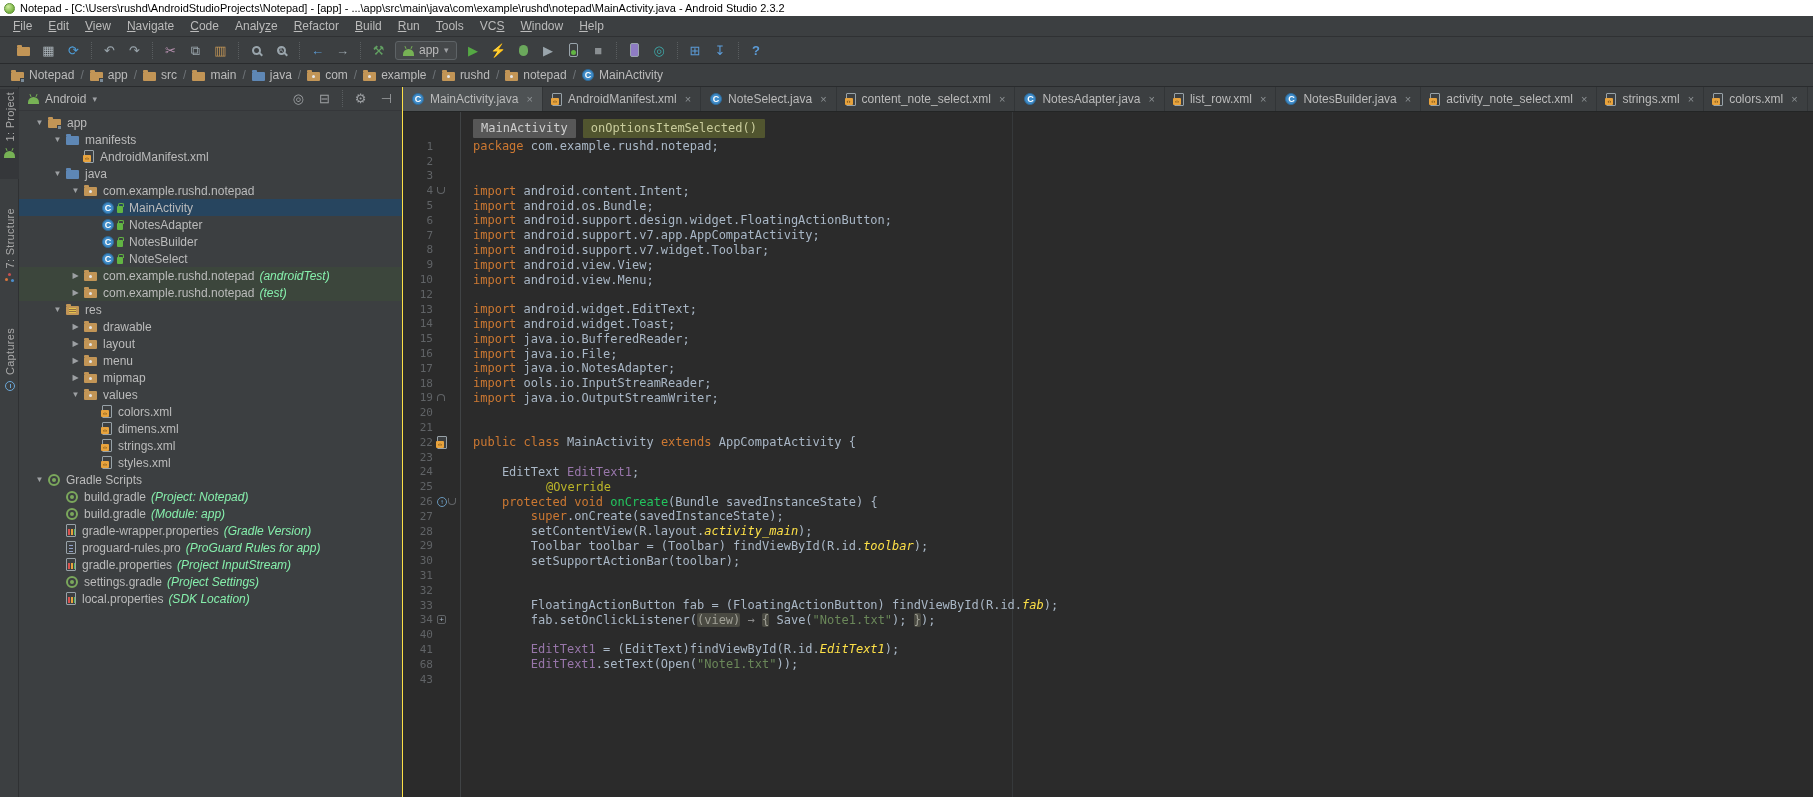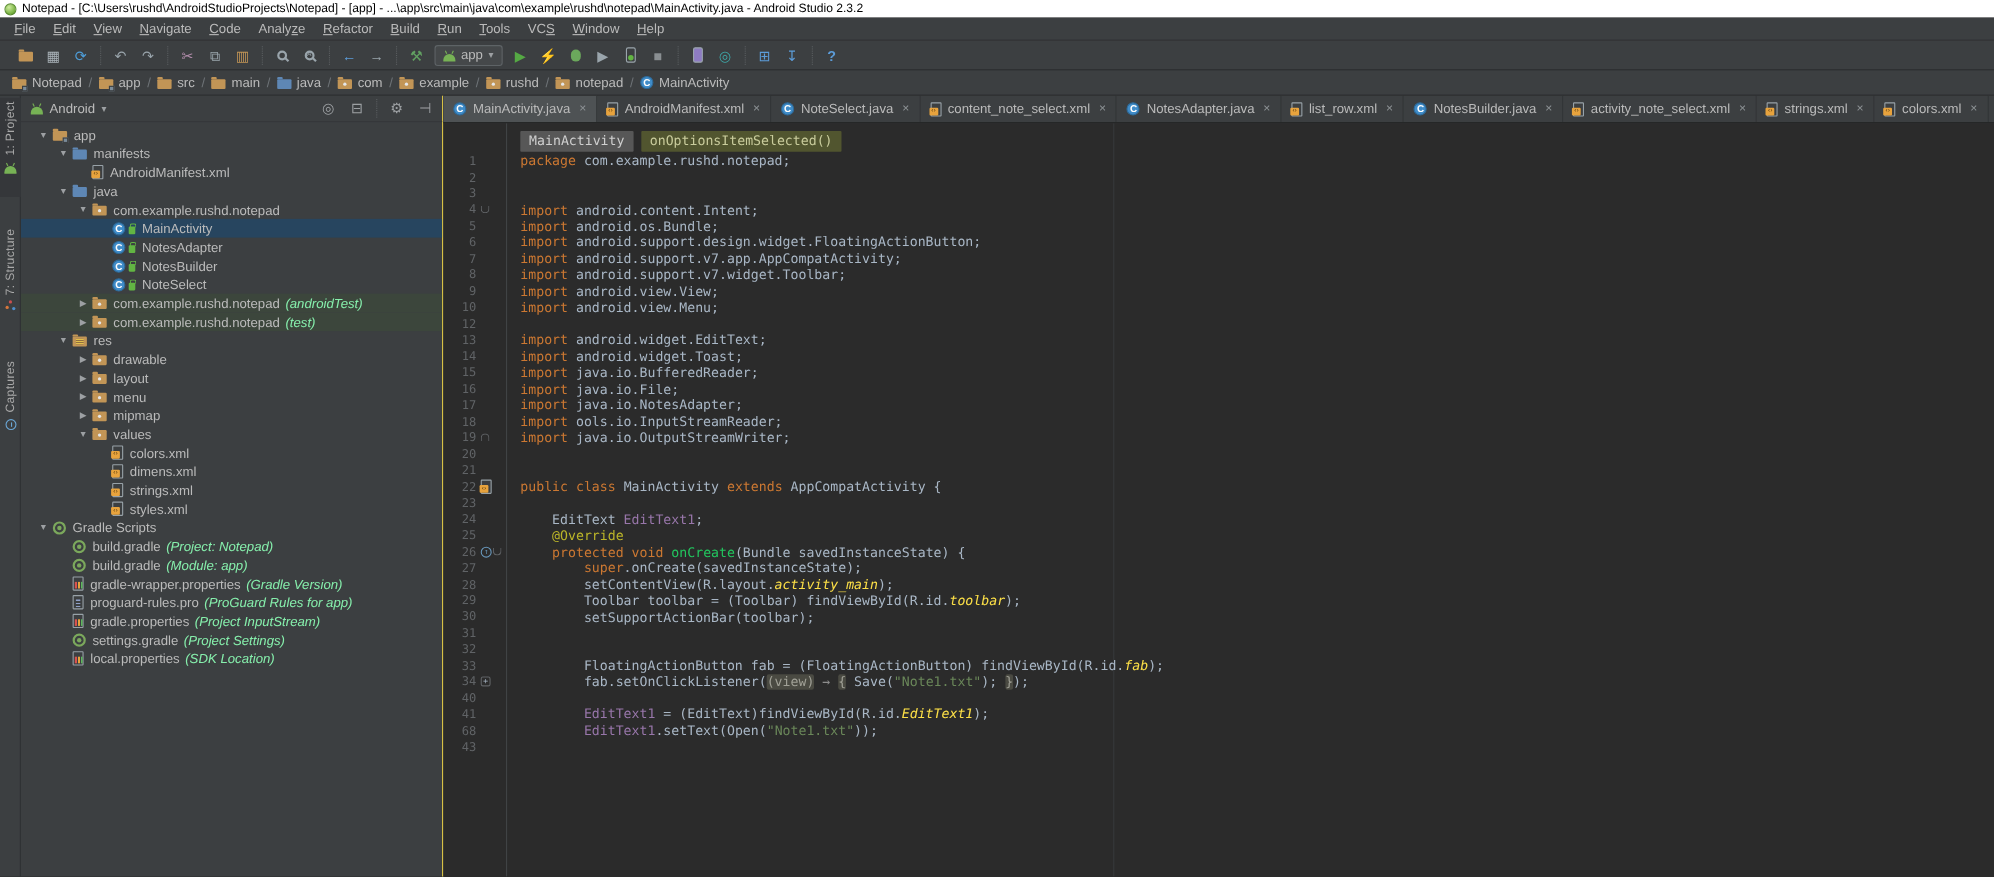--- a/index.html
+++ b/index.html
@@ -54,21 +54,21 @@
   .chip { padding:2px 8px 3px; border-radius:1px; font-size:12px; }
   .chip-gray { background:#575757; color:#CFCFCF; }
   .chip-olive { background:#51552F; color:#C9CC9C; }
   .code { position:absolute; left:0; top:27px; right:0; }
   .cline { display:flex; height:14.8px; align-items:center; }
   .ln { width:34px; text-align:right; color:#606366; font-size:11px; padding-right:4px; flex:0 0 auto; }
   .gmark { width:24px; display:flex; align-items:center; gap:1px; flex:0 0 auto; }
   .ctext { padding-left:12px; white-space:pre; }
 
   .k { color:#CC7832; } .d { color:#A9B7C6; } .s { color:#6A8759; }
-  .a { color:#BBB529; } .f { color:#9876AA; } .m { color:#22c55e; }
+  .a { color:#BBB529;margin-left:44px; } .f { color:#9876AA; } .m { color:#22c55e; }
   .fi { color:#fde047; font-style:italic; } .g { color:#8C8C8C; }
   .chipseg { background:#4A4A42; color:#A0A096; border-radius:2px; }
 
   .arch-u { width:8px; height:7px; border:1px solid #606366; border-bottom:none; border-radius:4px 4px 0 0; }
   .arch-d { width:8px; height:7px; border:1px solid #606366; border-top:none; border-radius:0 0 4px 4px; }
   .fbox { width:9px; height:9px; border:1px solid #606366; border-radius:2px; font-size:8px; line-height:7px; text-align:center; color:#A9B7C6; background:#2B2B2B; font-family:"Liberation Sans",sans-serif; }
   .ovr { width:10px; height:10px; border-radius:50%; border:1px solid #6897BB; color:#6897BB; font-size:7px; line-height:8px; text-align:center; }
 
   
   .ic { display:inline-flex; align-items:center; justify-content:center; flex:0 0 auto; }

